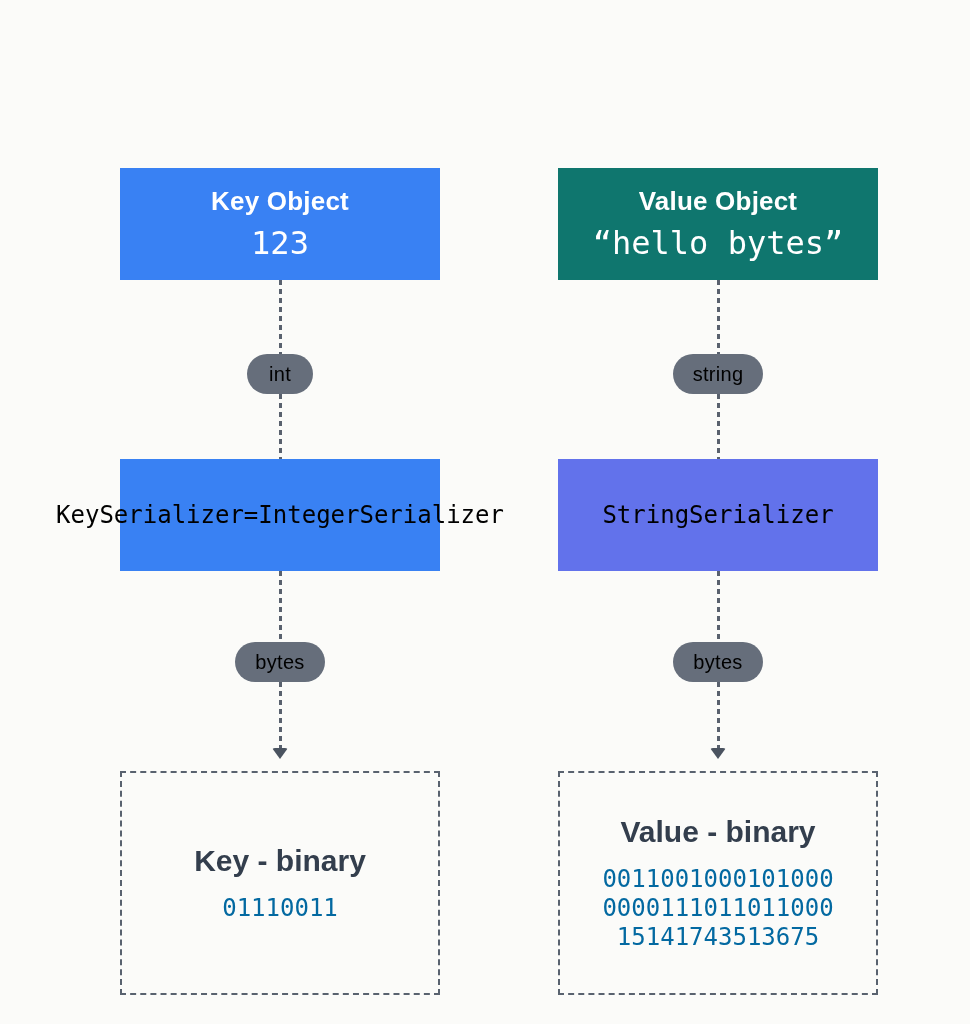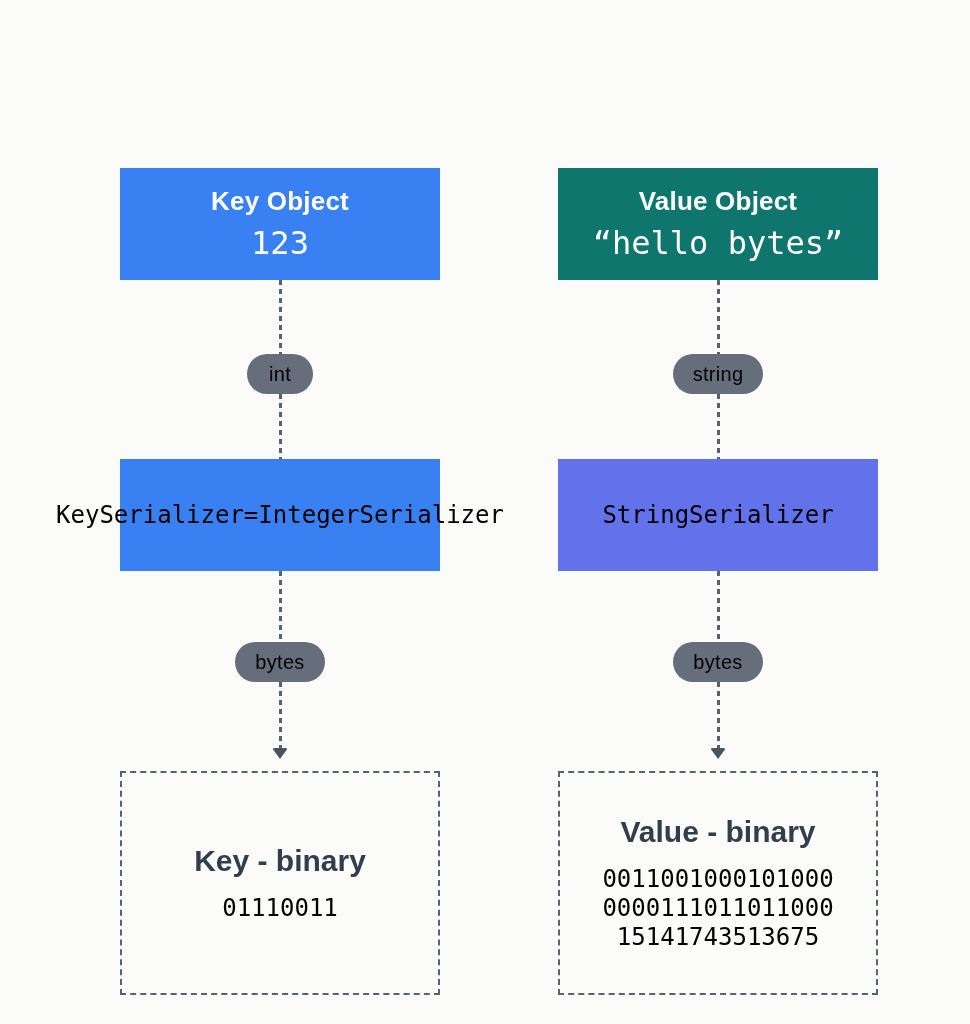--- a/index.html
+++ b/index.html
@@ -104,21 +104,21 @@
   .binary-title {
     font-size: 30px;
     font-weight: bold;
     color: #333e4d;
     margin-bottom: 16px;
   }
   .binary-lines {
     font-family: "DejaVu Sans Mono", monospace;
     font-size: 24px;
     line-height: 29px;
-    color: #000000;
+    color: #0369a1;
     text-align: center;
   }
 </style>
 </head>
 <body style="background: rgb(251, 251, 249);">
 
 <div class="canvas">
 
   <div class="column key">
     <div class="object-box" style="background: rgb(57, 129, 243);">

